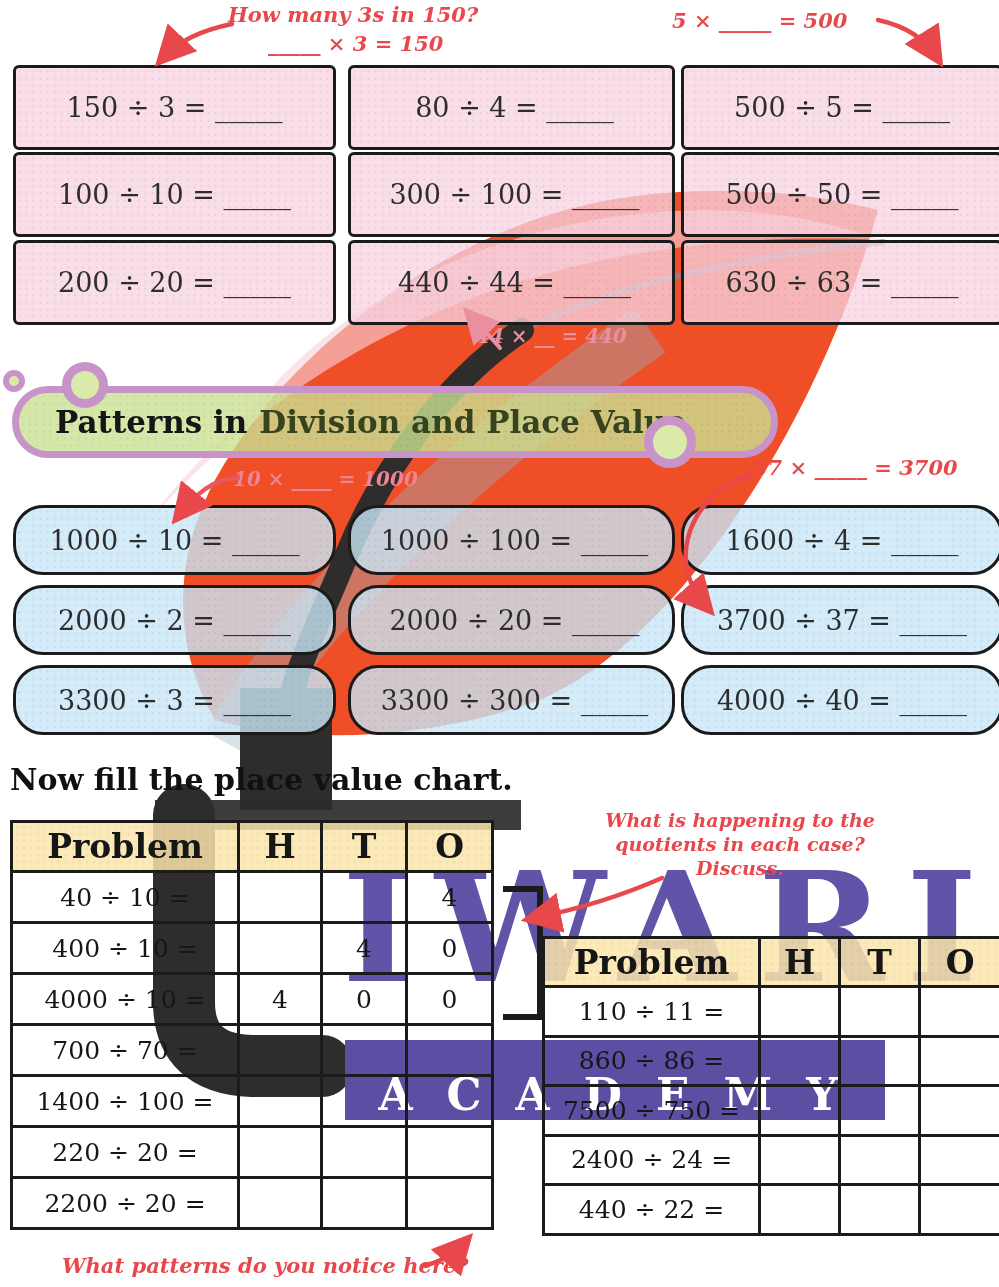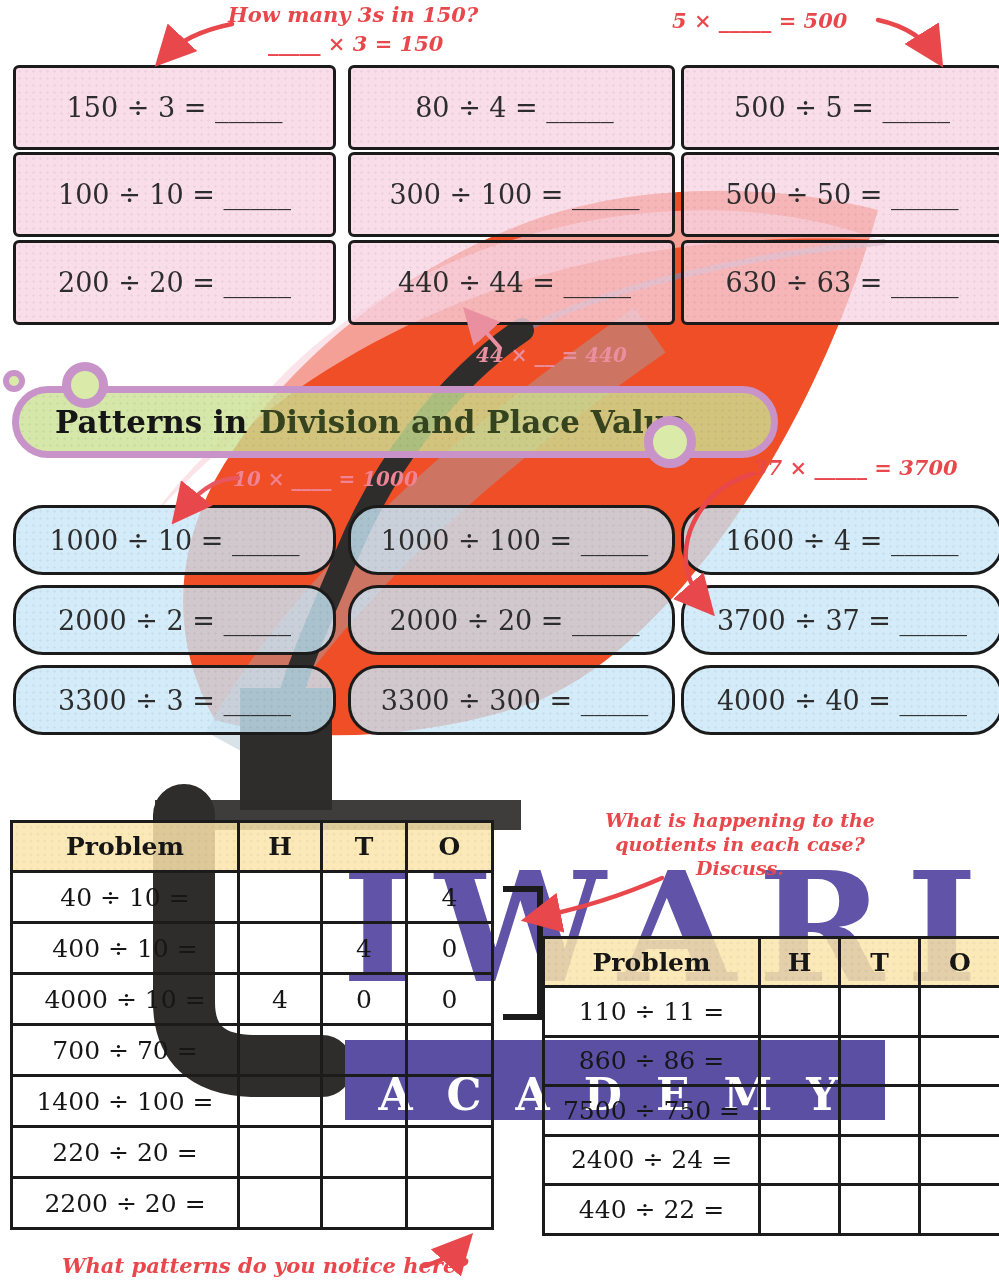--- a/index.html
+++ b/index.html
@@ -34,36 +34,36 @@
   .ring{position:absolute;z-index:4;border-radius:50%;background:#d9eaa9;border:9px solid #c793c8;}
   .ring.r1{left:62px;top:362px;width:28px;height:28px;}
   .ring.r2{left:644px;top:416px;width:34px;height:34px;}
   .ring.r3{left:3px;top:370px;width:10px;height:10px;border-width:6px;}
   
   .heading{position:absolute;z-index:3;left:10px;top:762px;font-weight:bold;font-size:30px;color:#101010;}
   
   .tbl{position:absolute;z-index:3;border-collapse:collapse;table-layout:fixed;}
   .tbl td,.tbl th{border:3px solid #1b1b1b;text-align:center;vertical-align:middle;
                   font-family:"DejaVu Serif",serif;color:#161616;background:transparent;padding:0;}
-  .tbl th{font-weight:bold;font-size:25px;background-color:rgba(251,229,172,0.85);
+  .tbl th{font-weight:bold;font-size:33px;background-color:rgba(251,229,172,0.85);
           background-image:radial-gradient(rgba(0,0,0,0.05) 1px, transparent 1.4px);background-size:7px 7px;}
   .tbl td{font-size:25px;}
   .ltable{left:10px;top:820px;width:481px;}
   .rtable{left:542px;top:936px;width:457px;}
   .ltable tr{height:51px;} .ltable tr.hd{height:50px;}
   .rtable tr{height:49.5px;} .rtable tr.hd{height:49px;}
   .bracket{position:absolute;z-index:3;left:503px;top:886px;width:34px;height:122px;
            border-top:6px solid #1b1b1b;border-right:6px solid #1b1b1b;border-bottom:6px solid #1b1b1b;}
   
   .note{position:absolute;z-index:5;font-family:"DejaVu Serif",serif;font-style:italic;font-weight:bold;
         color:#e8474c;white-space:nowrap;}
   .n-top{left:228px;top:2px;font-size:21px;}
   .n-eqtop{left:268px;top:31px;font-size:21px;}
   .n-500{left:672px;top:8px;font-size:21px;}
-  .n-440{left:476px;top:343px;font-size:20px;color:#ea8fa0;}
+  .n-440{left:476px;top:324px;font-size:20px;color:#ea8fa0;}
   .n-1000{left:233px;top:467px;font-size:20px;color:#ee8496;}
   .n-3700{left:753px;top:455px;font-size:21px;}
   .n-mid{left:575px;top:808px;width:330px;font-size:19px;line-height:24px;text-align:center;white-space:normal;}
   .n-bottom{left:62px;top:1253px;font-size:21px;}
   svg.arrows{z-index:6;pointer-events:none;}
 </style>
 </head>
 <body>
 
 <div class="page">
@@ -107,20 +107,21 @@
   <div class="box bbox col1 brow1">1000 ÷ 10 = _____</div>
   <div class="box bbox col2 brow1">1000 ÷ 100 = _____</div>
   <div class="box bbox col3 brow1">1600 ÷ 4 = _____</div>
   <div class="box bbox col1 brow2">2000 ÷ 2 = _____</div>
   <div class="box bbox col2 brow2">2000 ÷ 20 = _____</div>
   <div class="box bbox col3 brow2">3700 ÷ 37 = _____</div>
   <div class="box bbox col1 brow3">3300 ÷ 3 = _____</div>
   <div class="box bbox col2 brow3">3300 ÷ 300 = _____</div>
   <div class="box bbox col3 brow3">4000 ÷ 40 = _____</div>
 
+  <div class="heading">Now fill the place value chart.</div>
 
   <table class="tbl ltable">
     <colgroup>
         <col style="width:227px">
         <col style="width:83px">
         <col style="width:85px">
         <col style="width:86px">
       </colgroup>
     <tbody>
         <tr class="hd">

